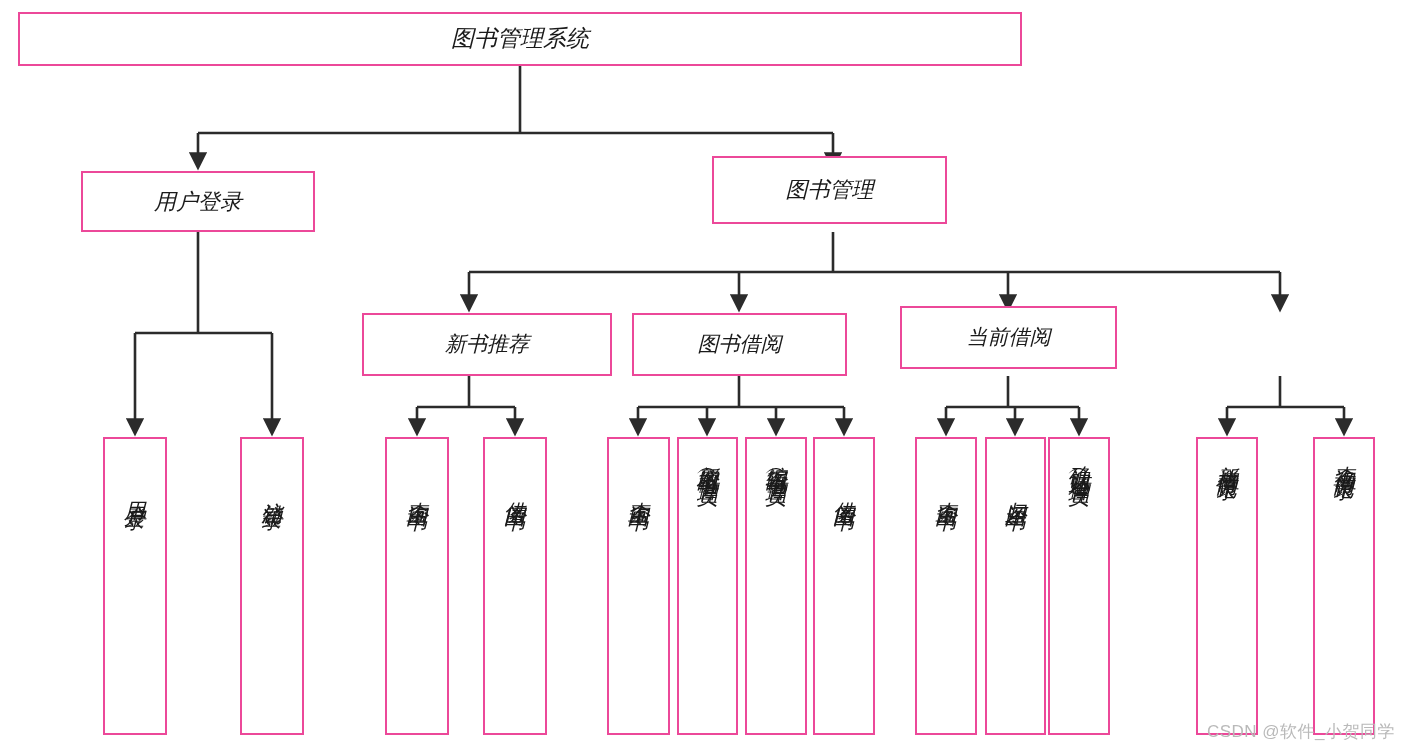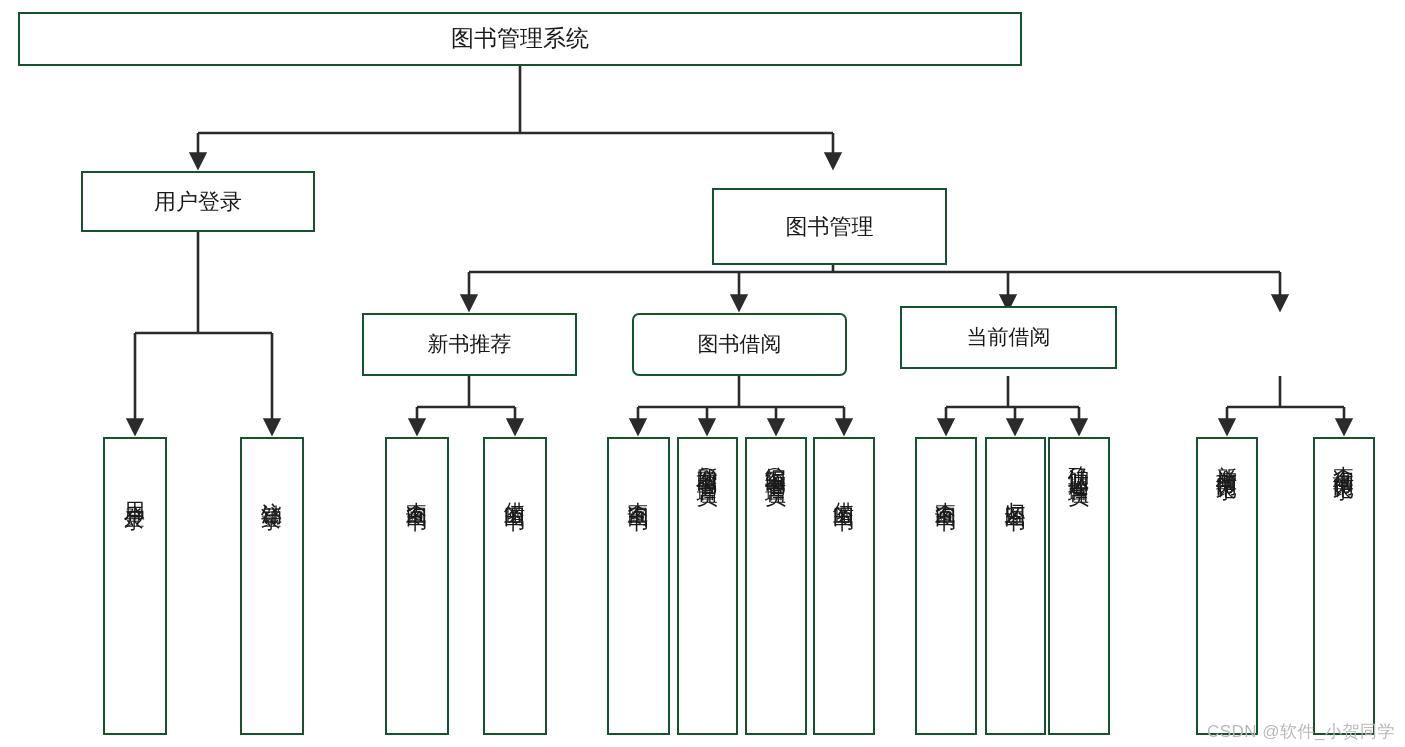--- a/index.html
+++ b/index.html
@@ -13,26 +13,27 @@
   #canvas {
     position: relative;
     width: 1405px;
     height: 747px;
     background: #ffffff;
     overflow: hidden;
   }
   .node {
     position: absolute;
     box-sizing: border-box;
-    border: 2px solid #14532d;
+    border: 2px solid #ec4899;
     background: #ffffff;
     display: flex;
     align-items: center;
     justify-content: center;
     color: #1a1a1a;
+    font-style: italic;
   }
   .node-label {
     display: block;
     text-align: center;
     line-height: 1.18;
     white-space: nowrap;
   }
   .node.root .node-label { font-size: 23px; }
   .node.lvl2 .node-label { font-size: 22px; }
   .node.lvl3 .node-label { font-size: 21px; }
@@ -128,28 +129,28 @@
     <path class="link" d="M 1344 407 L 1344 432" marker-end="url(#arrow)"></path>
   </svg>
 
   <div class="node root" style="left:18px; top:12px; width:1004px; height:54px;">
     <span class="node-label">图书管理系统</span>
   </div>
 
   <div class="node lvl2" style="left:81px; top:171px; width:234px; height:61px;">
     <span class="node-label">用户登录</span>
   </div>
-  <div class="node lvl2" style="left:712px; top:188px; width:235px; height:77px;">
+  <div class="node lvl2" style="left:712px; top:156px; width:235px; height:68px;">
     <span class="node-label">图书管理</span>
   </div>
 
-  <div class="node lvl3" style="left:362px; top:313px; width:215px; height:63px;">
+  <div class="node lvl3" style="left:362px; top:313px; width:250px; height:63px;">
     <span class="node-label">新书推荐</span>
   </div>
-  <div class="node lvl3" style="left:632px; top:313px; width:215px; height:63px;border-radius:7px;">
+  <div class="node lvl3" style="left:632px; top:313px; width:215px; height:63px;">
     <span class="node-label">图书借阅</span>
   </div>
   <div class="node lvl3" style="left:900px; top:306px; width:217px; height:63px;">
     <span class="node-label">当前借阅</span>
   </div>
 
   <div class="node leaf" style="left:103px; top:437px; width:64px; height:298px;">
     <span class="node-label">用户登录</span>
   </div>
   <div class="node leaf" style="left:240px; top:437px; width:64px; height:298px;">

